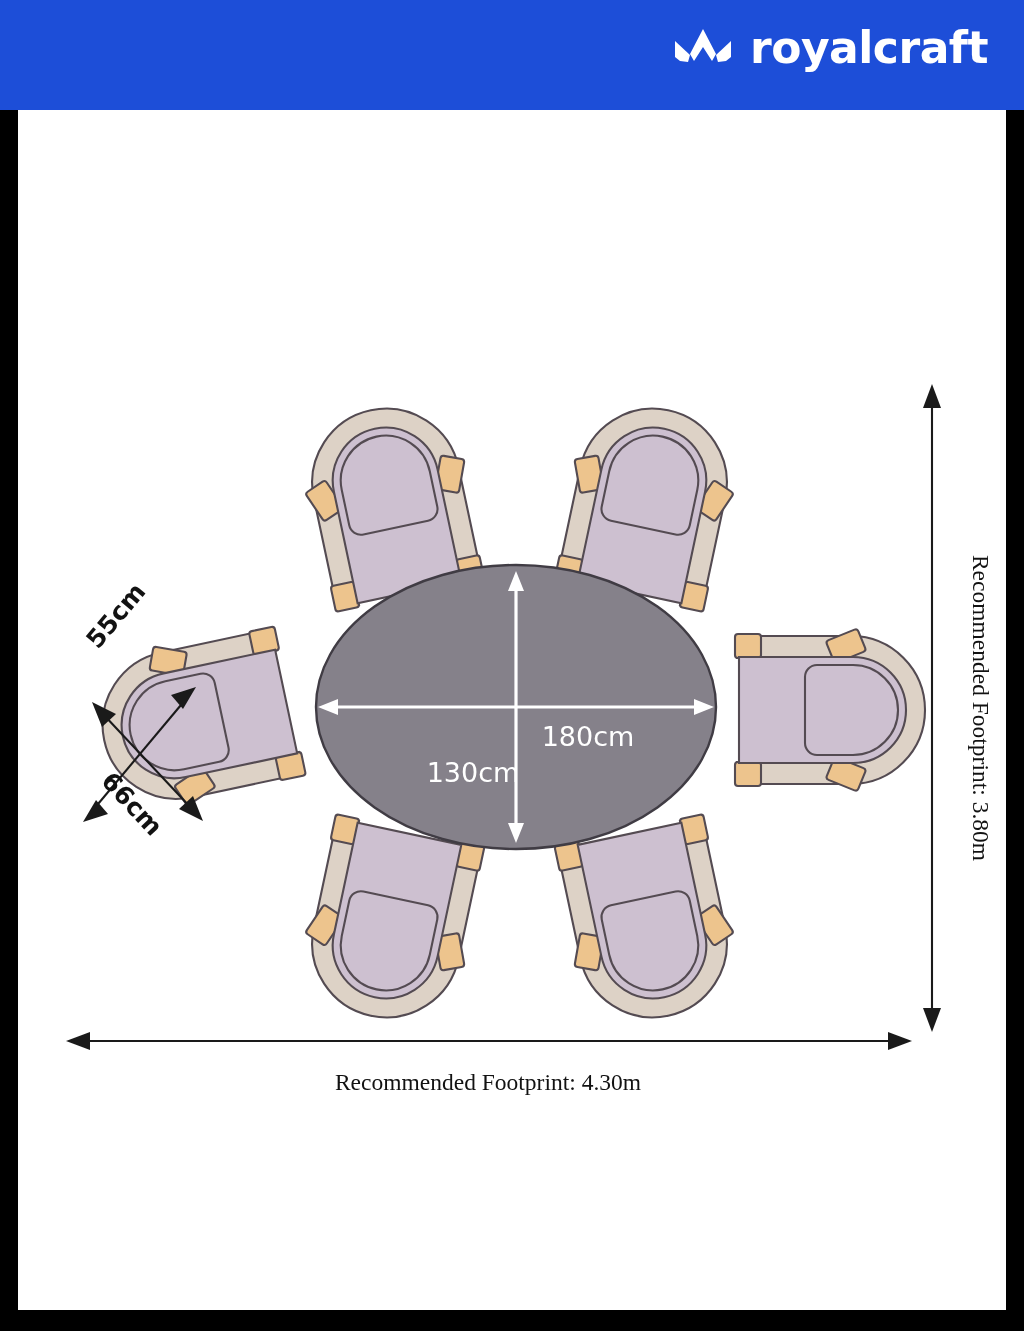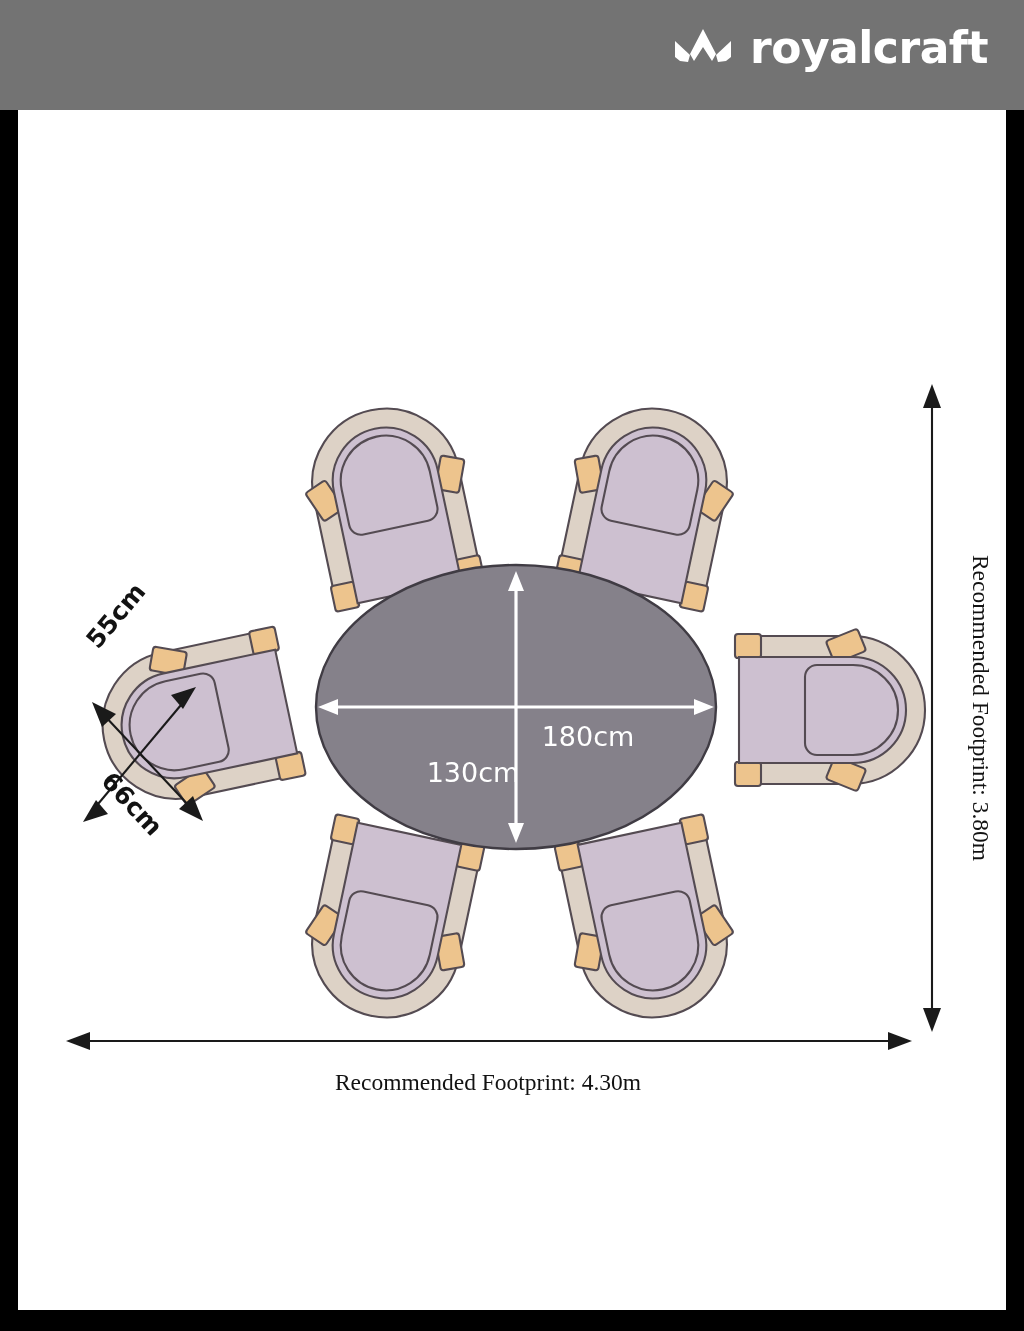--- a/index.html
+++ b/index.html
@@ -14,21 +14,21 @@
     overflow: hidden;
     font-family: "Liberation Sans", sans-serif;
   }
 
   
   #brand-bar {
     position: absolute;
     left: 0; top: 0;
     width: 1024px;
     height: 110px;
-    background: #737373;
+    background: #1d4ed8;
   }
   #brand-lockup {
     position: absolute;
     right: 36px;
     top: 26px;
     display: flex;
     align-items: center;
     gap: 16px;
   }
   #brand-crown { display: block; }

